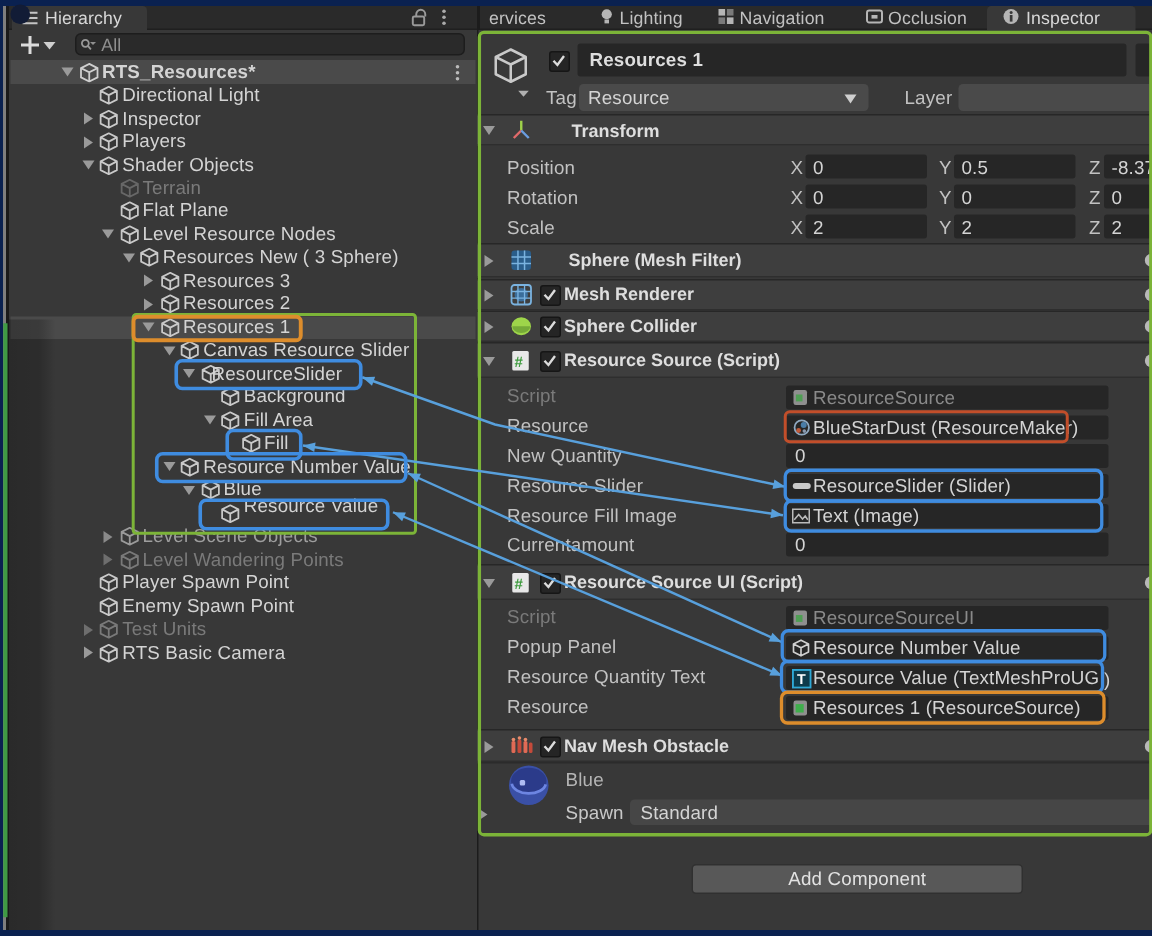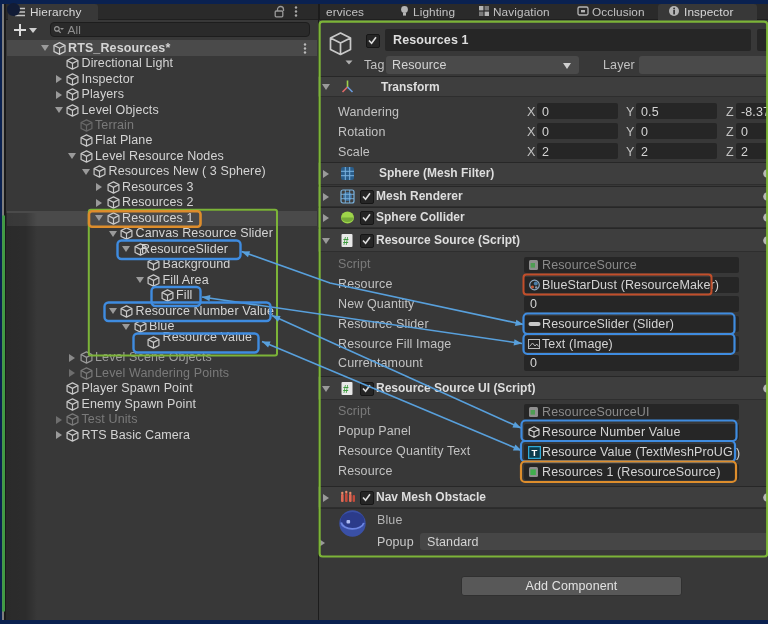--- a/index.html
+++ b/index.html
@@ -118,21 +118,21 @@
       <path d="M6 0.8 L11 3.3 L11 8.7 L6 11.2 L1 8.7 L1 3.3 Z M1 3.3 L6 5.9 L11 3.3 M6 5.9 L6 11.2" fill="none" stroke="#c9c9c9" stroke-width="1.1" stroke-linejoin="round"></path>
     </svg>
   </div>
 <div class="txt" style="left:81.5px;top:87.0px">Players</div>
 <div class="tri-d" style="left:54.5px;top:107.0px;border-top-color:#9a9a9a"></div>
 <div class="a" style="left:66.0px;top:103.5px">
     <svg width="13" height="13" viewBox="0 0 12 12" style="opacity:1.0">
       <path d="M6 0.8 L11 3.3 L11 8.7 L6 11.2 L1 8.7 L1 3.3 Z M1 3.3 L6 5.9 L11 3.3 M6 5.9 L6 11.2" fill="none" stroke="#c9c9c9" stroke-width="1.1" stroke-linejoin="round"></path>
     </svg>
   </div>
-<div class="txt" style="left:81.5px;top:102.5px">Level Objects</div>
+<div class="txt" style="left:81.5px;top:102.5px">Shader Objects</div>
 <div class="a" style="left:79.5px;top:119.0px">
     <svg width="13" height="13" viewBox="0 0 12 12" style="opacity:0.32">
       <path d="M6 0.8 L11 3.3 L11 8.7 L6 11.2 L1 8.7 L1 3.3 Z M1 3.3 L6 5.9 L11 3.3 M6 5.9 L6 11.2" fill="none" stroke="#c9c9c9" stroke-width="1.1" stroke-linejoin="round"></path>
     </svg>
   </div>
 <div class="txt dim" style="left:95.0px;top:118.0px">Terrain</div>
 <div class="a" style="left:79.5px;top:134.4px">
     <svg width="13" height="13" viewBox="0 0 12 12" style="opacity:1.0">
       <path d="M6 0.8 L11 3.3 L11 8.7 L6 11.2 L1 8.7 L1 3.3 Z M1 3.3 L6 5.9 L11 3.3 M6 5.9 L6 11.2" fill="none" stroke="#c9c9c9" stroke-width="1.1" stroke-linejoin="round"></path>
     </svg>
@@ -300,21 +300,21 @@
 <div class="hdr" style="top:76px;height:21px"></div>
 <div class="tri-d" style="left:322px;top:84px"></div>
 <div class="a" style="left:340px;top:79px">
     <svg width="15" height="15">
       <path d="M7.5 1.5 V8" stroke="#9fd24a" stroke-width="1.6"></path>
       <path d="M7.5 8 L2.5 13" stroke="#e06a6a" stroke-width="1.6"></path>
       <path d="M7.5 8 L12.5 13" stroke="#6a9de0" stroke-width="1.6"></path>
     </svg>
   </div>
 <div class="txt hb" style="left:381px;top:80px;color:#dedede">Transform</div>
-<div class="txt" style="left:338px;top:105px;color:#c2c2c2">Wandering</div>
+<div class="txt" style="left:338px;top:105px;color:#c2c2c2">Position</div>
 <div class="txt" style="left:527px;top:105px;color:#c2c2c2">X</div>
 <div class="fld" style="left:537px;top:103px;width:81px;height:16px"></div>
 <div class="txt" style="left:542px;top:105px">0</div>
 <div class="txt" style="left:626px;top:105px;color:#c2c2c2">Y</div>
 <div class="fld" style="left:636px;top:103px;width:81px;height:16px"></div>
 <div class="txt" style="left:641px;top:105px">0.5</div>
 <div class="txt" style="left:726px;top:105px;color:#c2c2c2">Z</div>
 <div class="fld" style="left:736px;top:103px;width:32px;height:16px"></div>
 <div class="txt" style="left:741px;top:105px">-8.37</div>
 <div class="txt" style="left:338px;top:125px;color:#c2c2c2">Rotation</div>
@@ -539,21 +539,21 @@
 <div class="a" style="left:318px;top:508px;width:450px;height:1px;background:#2b2b2b"></div>
 <div class="a" style="left:338.5px;top:509.5px">
     <svg width="28" height="28" viewBox="0 0 28 28">
       <circle cx="13.5" cy="13.5" r="13.2" fill="#3a50a6"></circle>
       <ellipse cx="13.5" cy="10.5" rx="11.8" ry="8.6" fill="#2b3b8a"></ellipse>
       <path d="M2.2 12.5 a11.4 7.2 0 0 0 22.6 0.4" fill="none" stroke="#6d86e2" stroke-width="1.8"></path>
       <rect x="7.5" y="10" width="3.6" height="3.6" rx="1" fill="#aebcf2"></rect>
     </svg>
   </div>
 <div class="txt" style="left:377px;top:513px;color:#b4b4b4">Blue</div>
-<div class="txt" style="left:377px;top:535px;color:#c8c8c8">Popup</div>
+<div class="txt" style="left:377px;top:535px;color:#c8c8c8">Spawn</div>
 <div class="a" style="left:420px;top:533px;width:348px;height:17px;background:#464646;border-radius:3px 0 0 3px"></div>
 <div class="txt" style="left:427px;top:535px">Standard</div>
 <div class="tri-r" style="left:319px;top:539px"></div>
 <div class="a" style="left:461px;top:576px;width:221px;height:20px;background:#585858;border:1px solid #303030;border-radius:3px;box-sizing:border-box"></div>
 <div class="txt" style="left:0px;top:579px;left:461px;width:221px;text-align:center;color:#e2e2e2">Add Component</div>
 <svg class="a" style="left:0;top:0;pointer-events:none" width="768" height="624" viewBox="0 0 768 624">
 <defs>
       <marker id="ah" markerWidth="8" markerHeight="7" refX="6.5" refY="3.5" orient="auto">
         <path d="M0.5 0.5 L7.5 3.5 L0.5 6.5 Z" fill="#58a0dc"></path>
       </marker>

